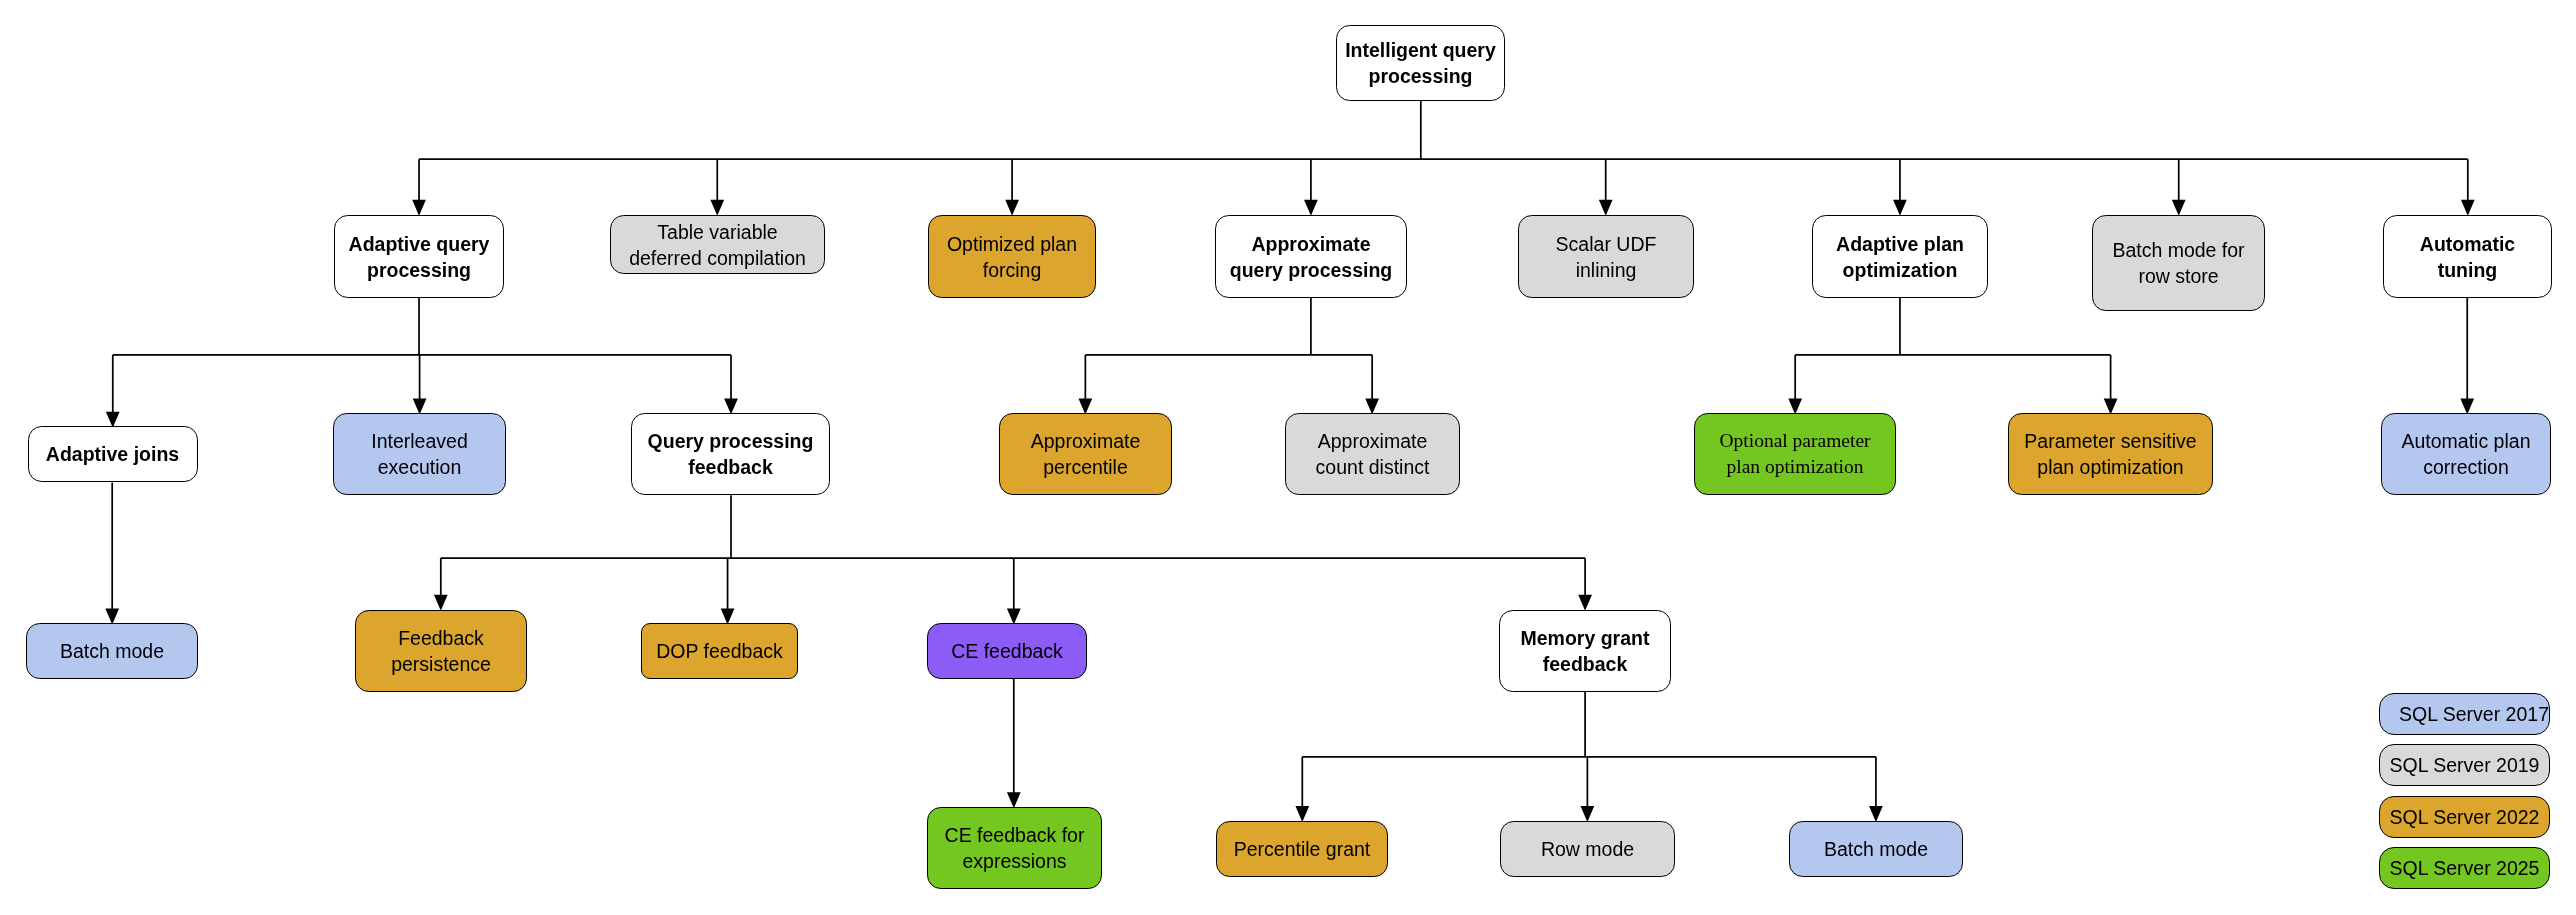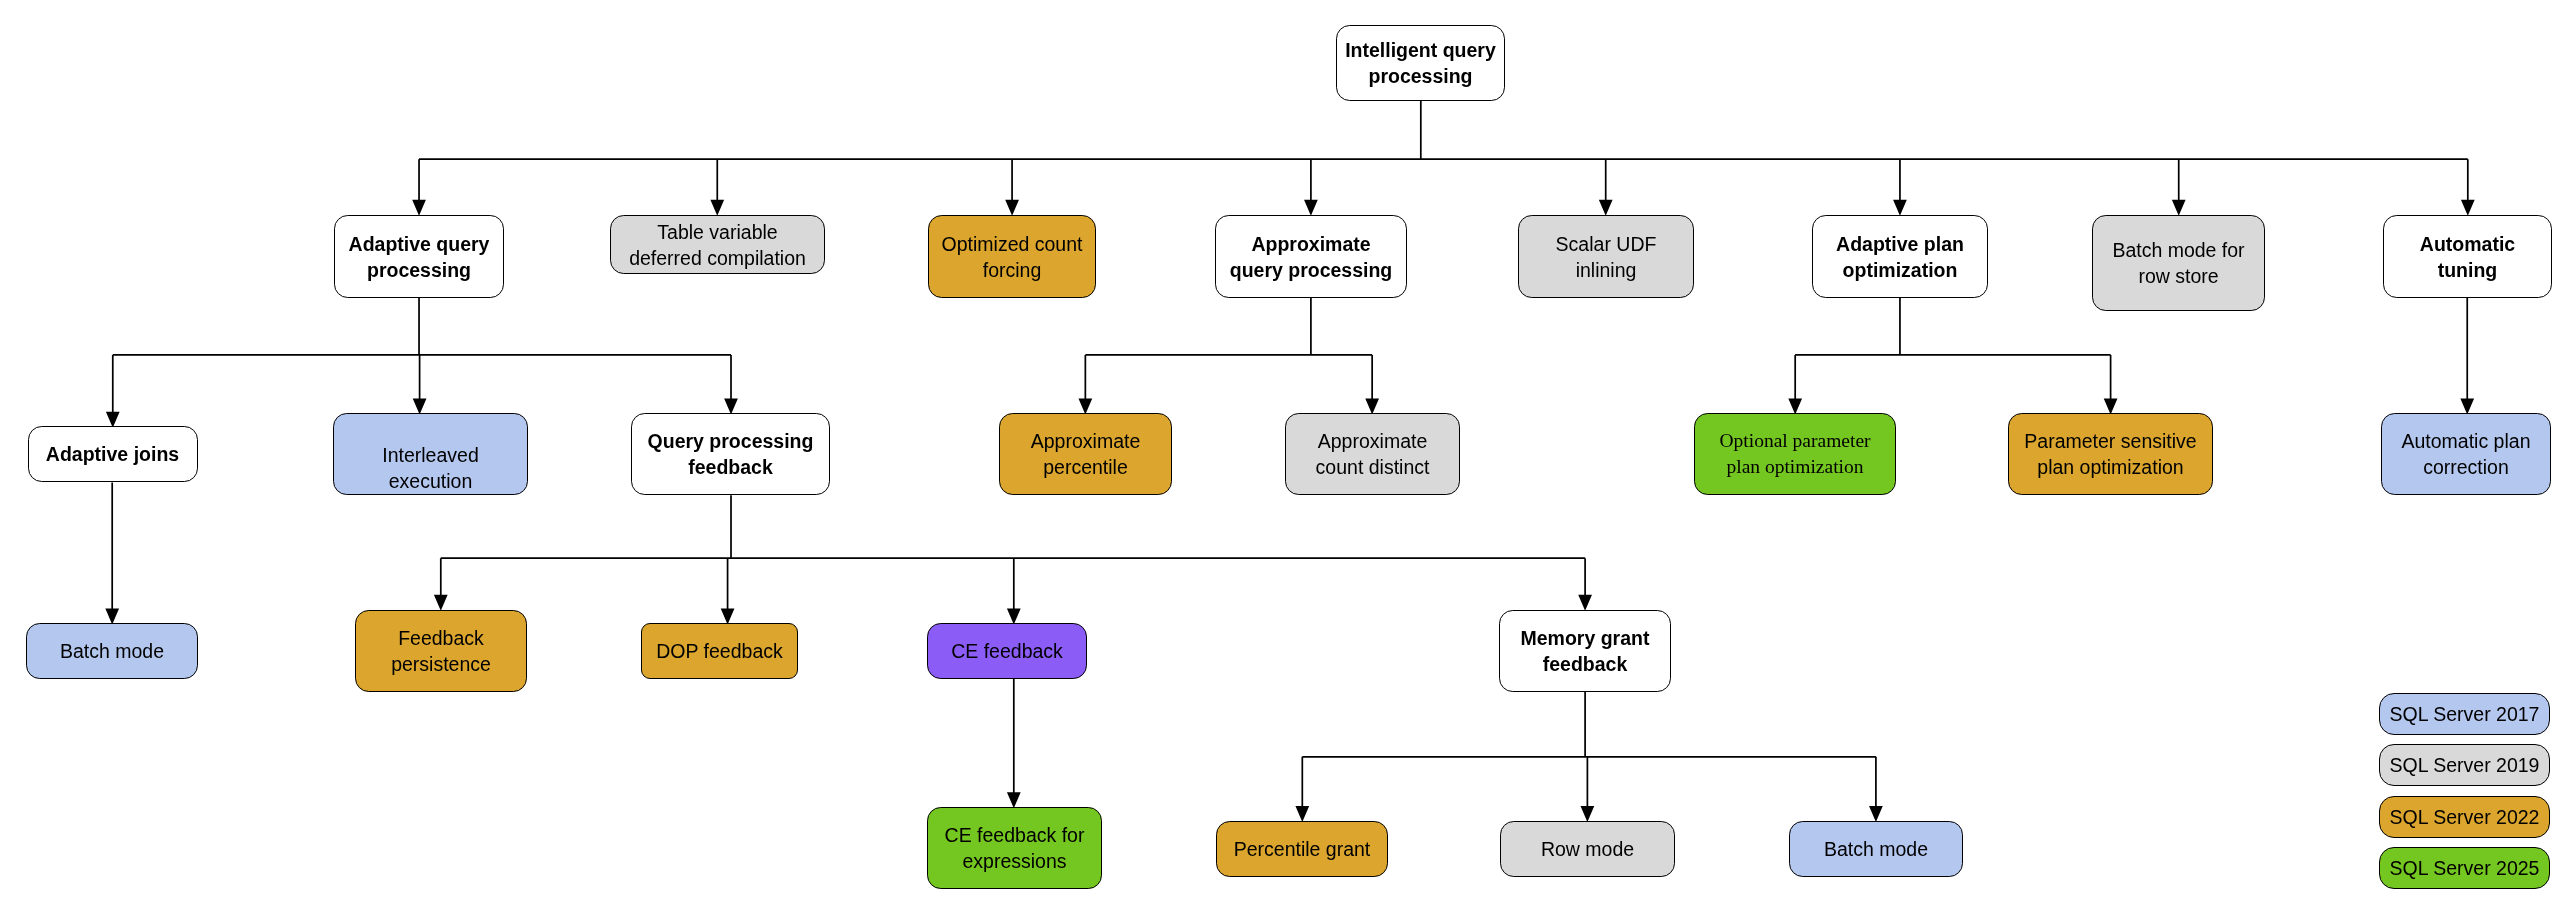--- a/index.html
+++ b/index.html
@@ -72,21 +72,21 @@
 
   <div class="node cat" style="left: 334px; top: 215px; width: 170px; height: 83px; background: rgb(255, 255, 255);">
       <span class="lbl">Adaptive query
 processing</span>
     </div>
   <div class="node" style="left: 610px; top: 215px; width: 215px; height: 59px; background: rgb(217, 217, 217);">
       <span class="lbl">Table variable
 deferred compilation</span>
     </div>
   <div class="node" style="left: 928px; top: 215px; width: 168px; height: 83px; background: rgb(219, 165, 46);">
-      <span class="lbl">Optimized count
+      <span class="lbl">Optimized plan
 forcing</span>
     </div>
   <div class="node cat" style="left: 1215px; top: 215px; width: 192px; height: 83px; background: rgb(255, 255, 255);">
       <span class="lbl">Approximate
 query processing</span>
     </div>
   <div class="node" style="left: 1518px; top: 215px; width: 176px; height: 83px; background: rgb(217, 217, 217);">
       <span class="lbl">Scalar UDF
 inlining</span>
     </div>
@@ -99,21 +99,21 @@
 row store</span>
     </div>
   <div class="node cat" style="left: 27.5px; top: 426px; width: 170px; height: 56px; background: rgb(255, 255, 255);">
       <span class="lbl">Adaptive joins</span>
     </div>
 
   <div class="node cat" style="left: 2383px; top: 215px; width: 169px; height: 83px; background: rgb(255, 255, 255);">
       <span class="lbl">Automatic
 tuning</span>
     </div>
-  <div class="node" style="left: 333px; top: 413px; width: 195px; height: 82px; background: rgb(180, 199, 239); align-items: flex-end;">
+  <div class="node" style="left: 333px; top: 413px; width: 173px; height: 82px; background: rgb(180, 199, 239);">
       <span class="lbl">Interleaved
 execution</span>
     </div>
   <div class="node cat" style="left: 631px; top: 413px; width: 199px; height: 82px; background: rgb(255, 255, 255);">
       <span class="lbl">Query processing
 feedback</span>
     </div>
   <div class="node" style="left: 999px; top: 413px; width: 173px; height: 82px; background: rgb(219, 165, 46);">
       <span class="lbl">Approximate
 percentile</span>
@@ -160,21 +160,21 @@
       <span class="lbl">CE feedback for
 expressions</span>
     </div>
   <div class="node" style="left: 1500px; top: 821px; width: 175px; height: 56px; background: rgb(217, 217, 217);">
       <span class="lbl">Row mode</span>
     </div>
   <div class="node" style="left: 1789px; top: 821px; width: 174px; height: 56px; background: rgb(180, 199, 239);">
       <span class="lbl">Batch mode</span>
     </div>
 
-  <div class="pill" style="left: 2379px; top: 693px; width: 171px; height: 42px; background: rgb(180, 199, 239);">
+  <div class="pill" style="left: 2379px; top: 693px; width: 171px; height: 42px; background: rgb(180, 199, 239); justify-content: flex-end;">
       <span class="lbl">SQL Server 2017</span>
     </div>
   <div class="pill" style="left: 2379px; top: 744px; width: 171px; height: 42px; background: rgb(217, 217, 217);">
       <span class="lbl">SQL Server 2019</span>
     </div>
   <div class="pill" style="left: 2379px; top: 796px; width: 171px; height: 42px; background: rgb(219, 165, 46);">
       <span class="lbl">SQL Server 2022</span>
     </div>
   <div class="pill" style="left: 2379px; top: 847px; width: 171px; height: 42px; background: rgb(116, 198, 33);">
       <span class="lbl">SQL Server 2025</span>

